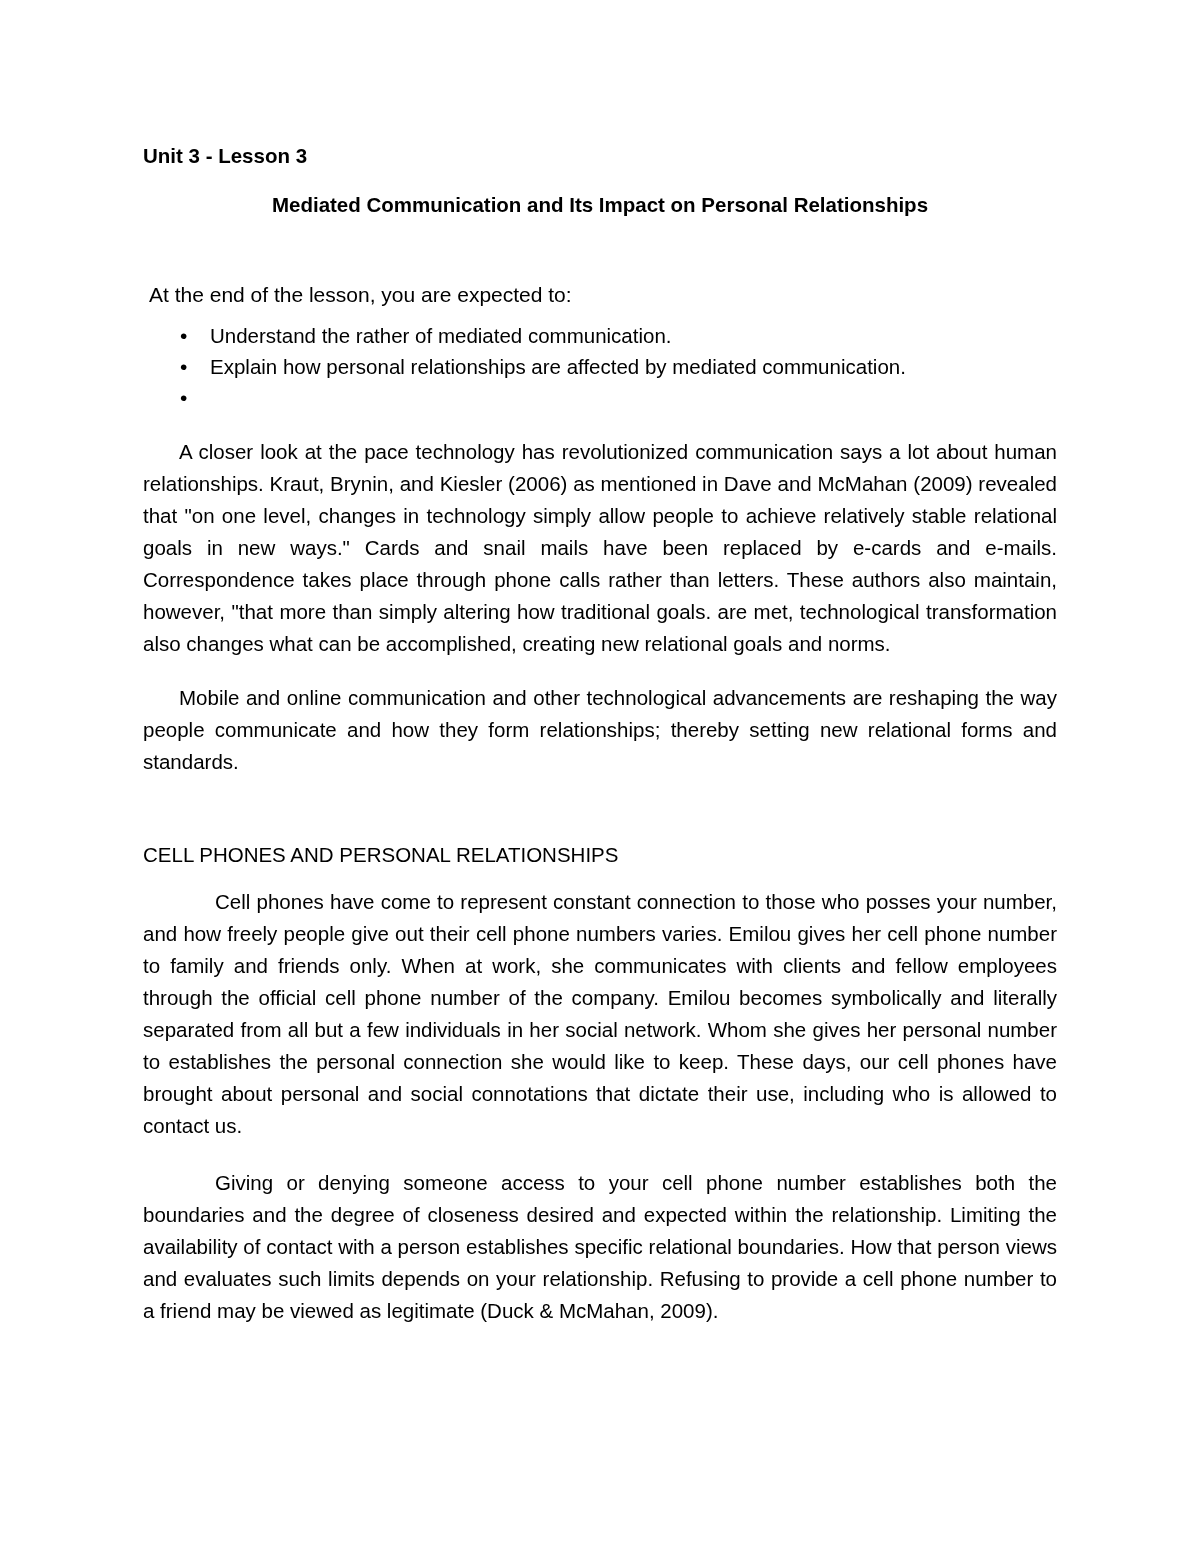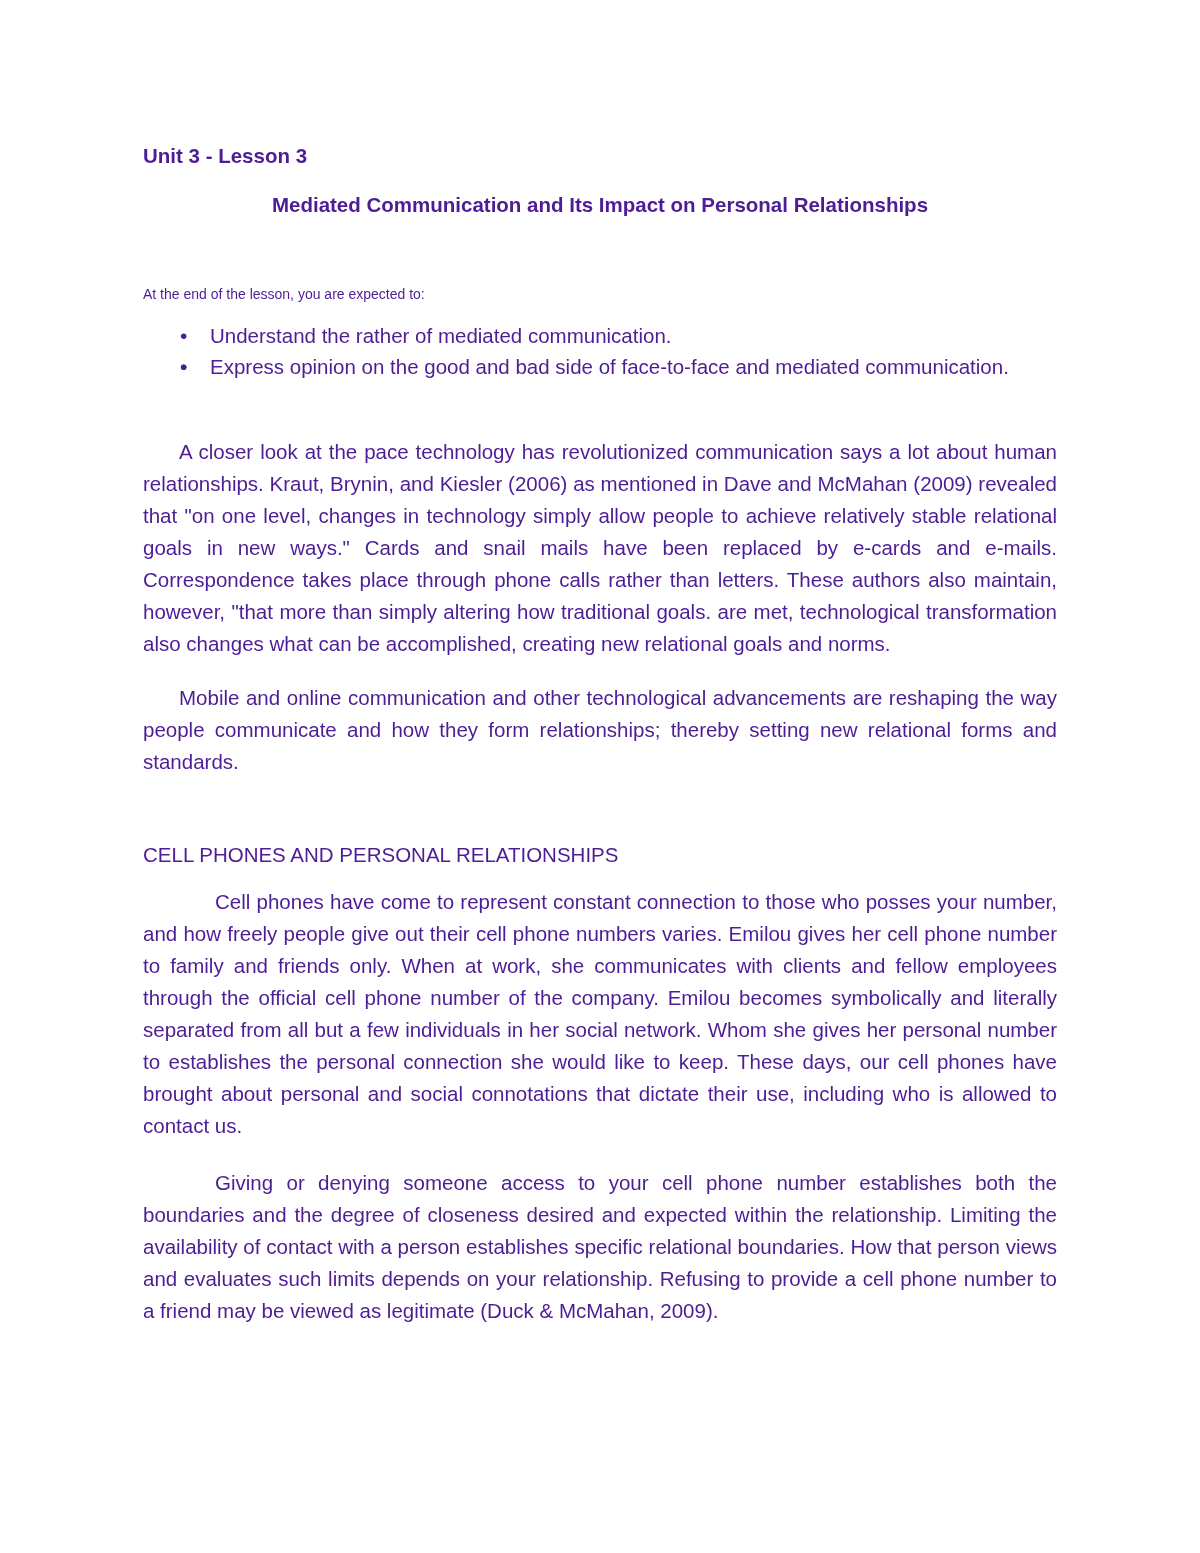--- a/index.html
+++ b/index.html
@@ -7,41 +7,41 @@
     padding: 0;
     background: #ffffff;
   }
   .page {
     position: relative;
     width: 1200px;
     height: 1553px;
     box-sizing: border-box;
     padding: 144px 143px 40px 143px;
     background: #ffffff;
-    color: #4c1d95;
+    color: #000000;
     font-family: "Liberation Sans", sans-serif;
     overflow: hidden;
   }
   .doc-title {
     font-size: 20.5px;
     font-weight: bold;
     line-height: 24px;
     margin: 0 0 25px 0;
   }
   .doc-subtitle {
     font-size: 20.5px;
     font-weight: bold;
     line-height: 24px;
     margin: 0 0 63px 0;
     text-align: center;
   }
   .objectives-intro {
-    font-size: 14px;
+    font-size: 21px;
     line-height: 29px;
-    margin: 0 0 11px 0;
+    margin: 0 0 11px 6px;
   }
   ul.objectives {
     list-style: none;
     margin: 0 0 54px 0;
     padding: 0;
   }
   ul.objectives li {
     position: relative;
     padding-left: 67px;
     font-size: 20.5px;
@@ -89,24 +89,24 @@
 
   <p class="objectives-intro">At the end of the lesson, you are expected to:</p>
 
   <ul class="objectives">
     <li>
       <span class="bullet-marker"></span>
       <span>Understand the rather of mediated communication.</span>
     </li>
     <li>
       <span class="bullet-marker"></span>
+      <span>Explain how personal relationships are affected by mediated communication.</span>
     </li>
     <li class="justified">
       <span class="bullet-marker"></span>
-      <span>Express opinion on the good and bad side of face-to-face and mediated communication.</span>
     </li>
   </ul>
 
   <p class="body-para indent-sm">A closer look at the pace technology has revolutionized communication says a lot about human relationships. Kraut, Brynin, and Kiesler (2006) as mentioned in Dave and McMahan (2009) revealed that "on one level, changes in technology simply allow people to achieve relatively stable relational goals in new ways." Cards and snail mails have been replaced by e-cards and e-mails. Correspondence takes place through phone calls rather than letters. These authors also maintain, however, "that more than simply altering how traditional goals. are met, technological transformation also changes what can be accomplished, creating new relational goals and norms.</p>
 
   <p class="body-para indent-sm gap-after">Mobile and online communication and other technological advancements are reshaping the way people communicate and how they form relationships; thereby setting new relational forms and standards.</p>
 
   <h3 class="section-heading">CELL PHONES AND PERSONAL RELATIONSHIPS</h3>
 
   <p class="body-para indent-lg section-para">Cell phones have come to represent constant connection to those who posses your number, and how freely people give out their cell phone numbers varies. Emilou gives her cell phone number to family and friends only. When at work, she communicates with clients and fellow employees through the official cell phone number of the company. Emilou becomes symbolically and literally separated from all but a few individuals in her social network. Whom she gives her personal number to establishes the personal connection she would like to keep. These days, our cell phones have brought about personal and social connotations that dictate their use, including who is allowed to contact us.</p>

